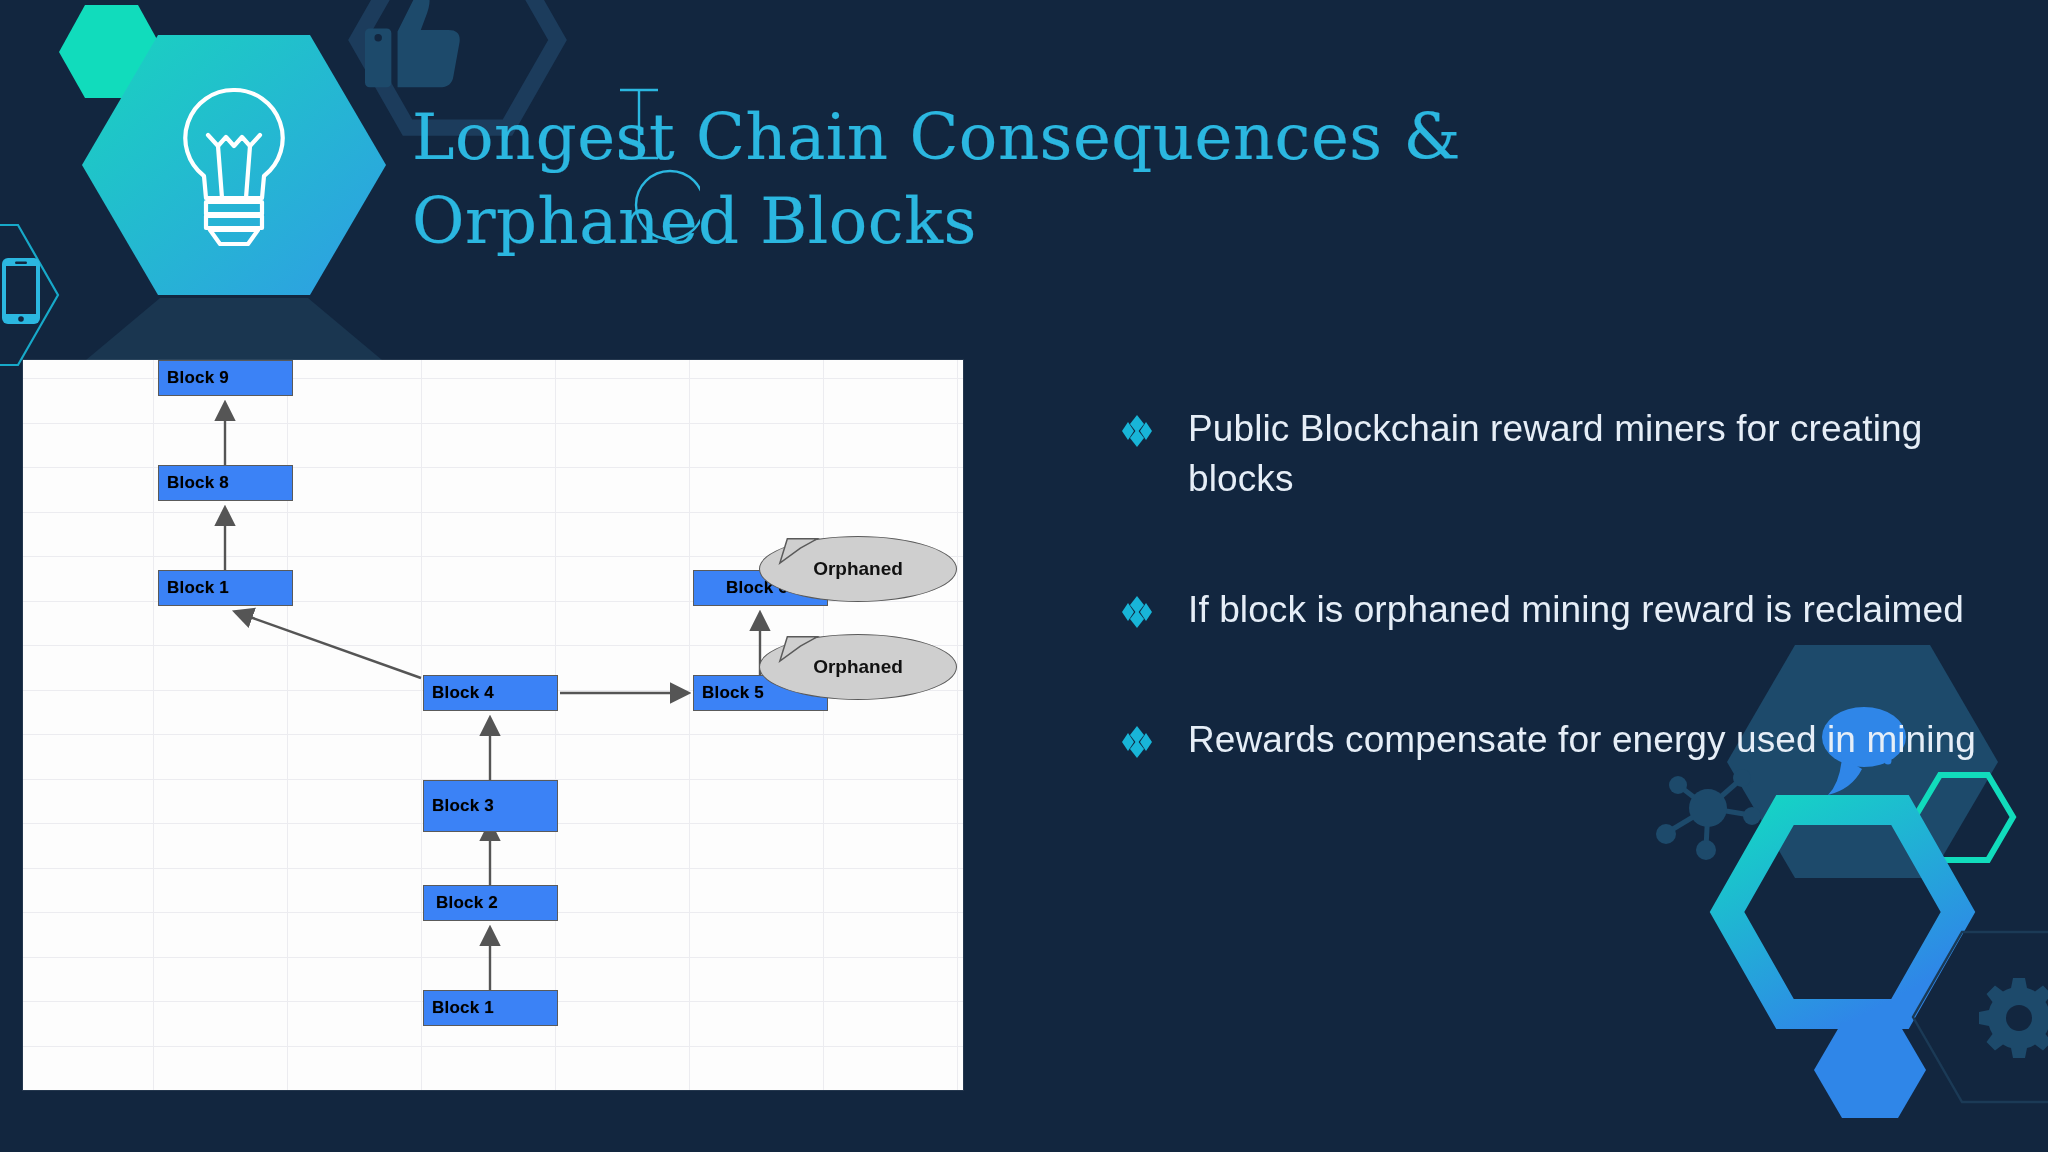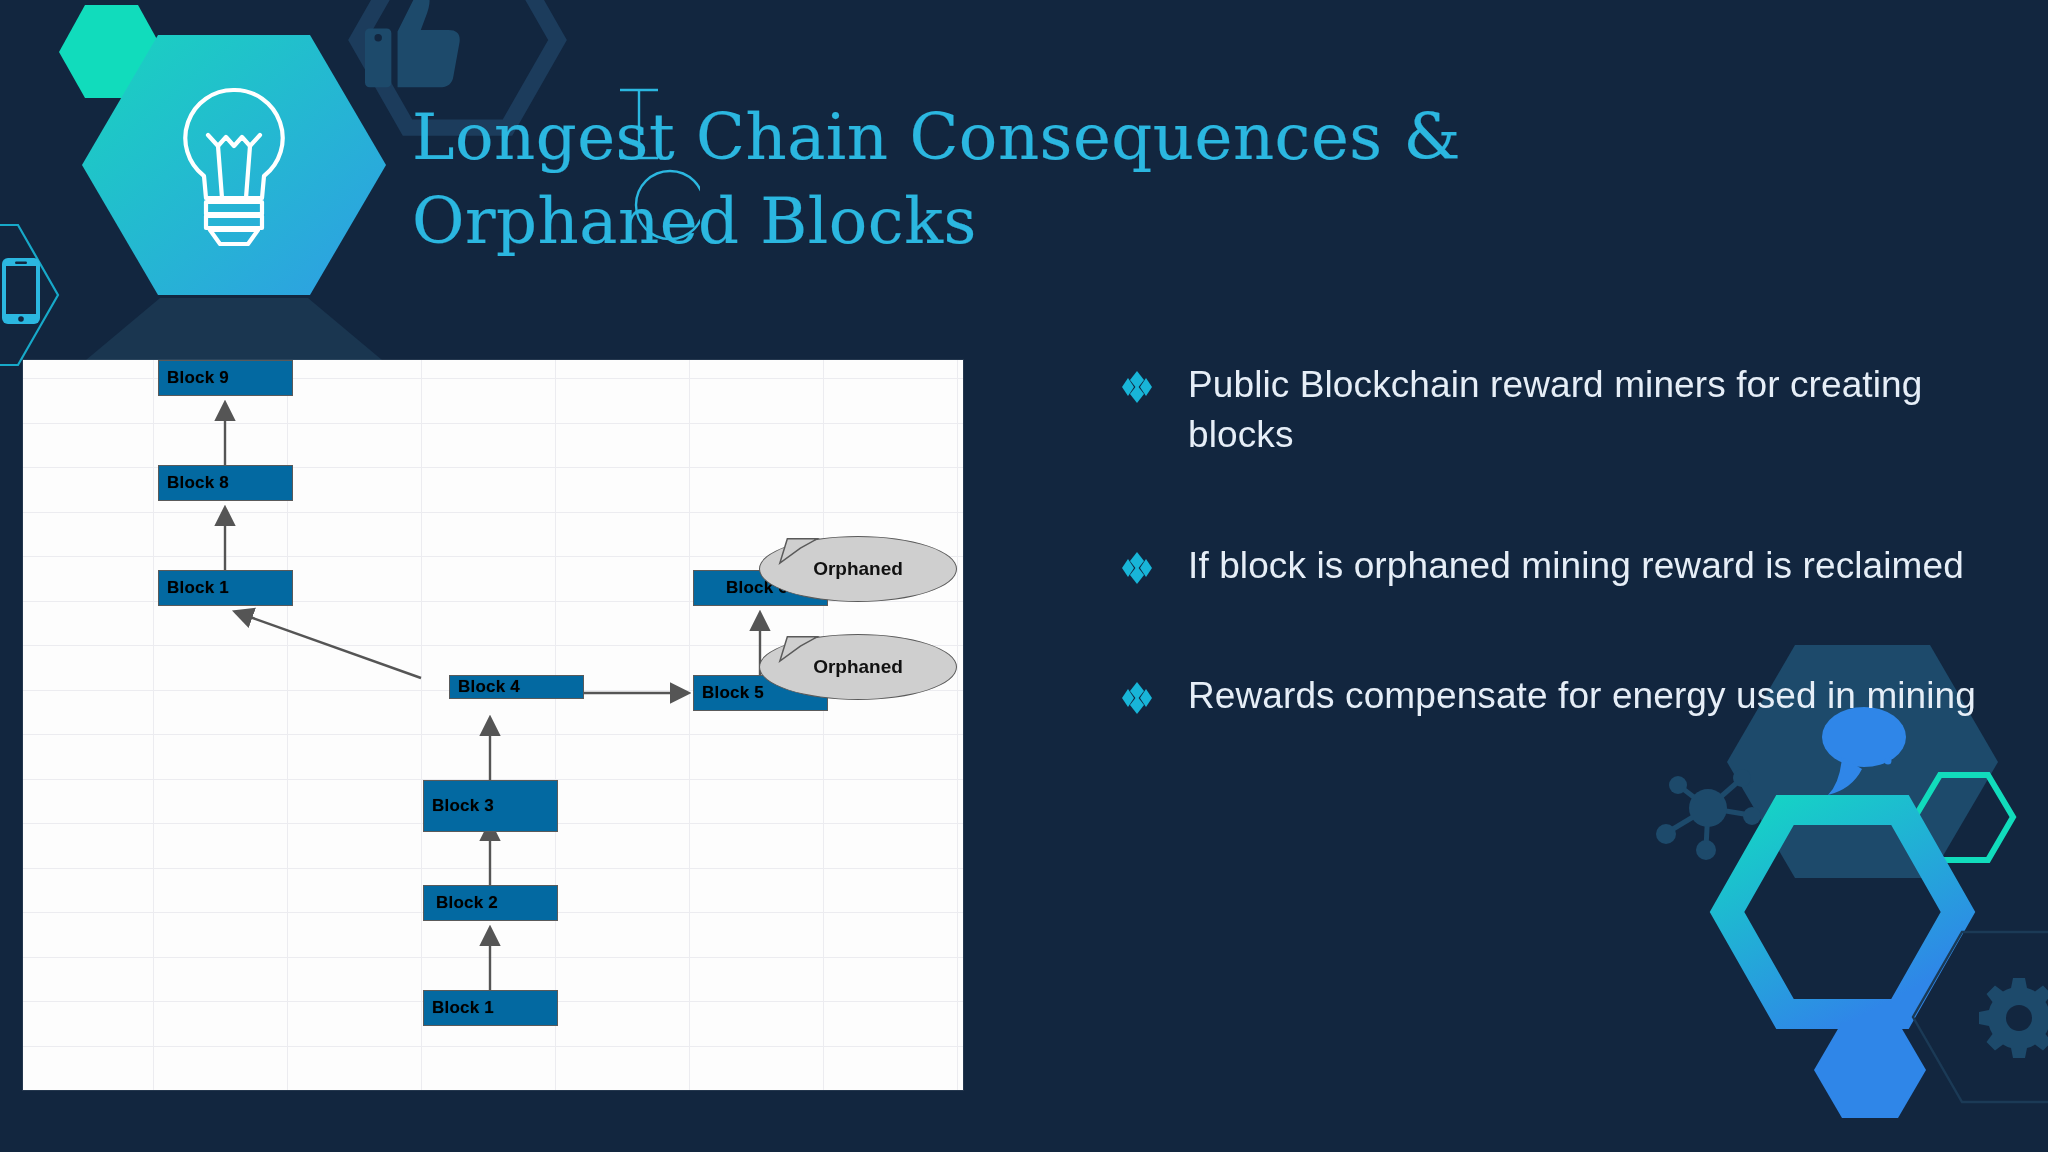--- a/index.html
+++ b/index.html
@@ -42,21 +42,21 @@
   .panel .grid-h,.panel .grid-v{position:absolute;background:#ececf0;}
   .panel .grid-h{left:0;width:100%;height:1px;}
   .panel .grid-v{top:0;height:100%;width:1px;}
 
   .diagram{position:absolute;inset:0;}
   .diagram svg{position:absolute;left:0;top:0;}
 
   .blk{
     position:absolute;
     box-sizing:border-box;
-    background:#0369a1;
+    background:#3b82f6;
     border:1.5px solid #5a5a5a;
     color:#000;
     font-family:"Liberation Sans", sans-serif;
     font-size:17px;
     font-weight:600;
     display:flex;align-items:center;
     padding-left:8px;
     letter-spacing:.2px;
     text-shadow:0 0 1px rgba(0,0,0,.35);
   }
@@ -71,21 +71,21 @@
     font-family:"Liberation Sans", sans-serif;
     z-index:5;
   }
   .callout .tail{
     position:absolute;left:16px;bottom:-20px;width:60px;height:28px;
     overflow:visible;
   }
 
   
   .bullets{position:absolute;left:1120px;top:360px;width:880px;}
-  .bullet{display:flex;align-items:flex-start;margin-bottom:80px;}
+  .bullet{display:flex;align-items:flex-start;margin-bottom:80px;margin-top:44px;}
   .bullet .bl-icon{
     flex:0 0 auto;width:34px;height:34px;margin-top:10px;margin-right:34px;
     position:relative;
   }
   .bullet .bl-text{
     flex:1 1 auto;
     color:#e6eef7;
     font-size:37px;
     line-height:1.36;
     font-family:"Liberation Sans", sans-serif;
@@ -255,21 +255,21 @@
       <div id="blocks-layer">
           <div class="blk" style="left: 400px; top: 630px; width: 135px; height: 36px; border-color: rgb(90, 90, 90);">
             <span>Block 1</span>
           </div>
           <div class="blk" style="left: 400px; top: 525px; width: 135px; height: 36px; border-color: rgb(90, 90, 90); padding-left: 12px;">
             <span>Block 2</span>
           </div>
           <div class="blk" style="left: 400px; top: 420px; width: 135px; height: 52px; border-color: rgb(90, 90, 90);">
             <span>Block 3</span>
           </div>
-          <div class="blk" style="left: 400px; top: 315px; width: 135px; height: 24px; border-color: rgb(90, 90, 90); margin-left: 26px;">
+          <div class="blk" style="left: 400px; top: 315px; width: 135px; height: 36px; border-color: rgb(90, 90, 90);">
             <span>Block 4</span>
           </div>
           <div class="blk" style="left: 670px; top: 315px; width: 135px; height: 36px; border-color: rgb(90, 90, 90);">
             <span>Block 5</span>
           </div>
           <div class="blk" style="left: 670px; top: 210px; width: 135px; height: 36px; border-color: rgb(90, 90, 90); padding-left: 32px;">
             <span>Block 6</span>
           </div>
           <div class="blk" style="left: 135px; top: 210px; width: 135px; height: 36px; border-color: rgb(90, 90, 90);">
             <span>Block 1</span>

